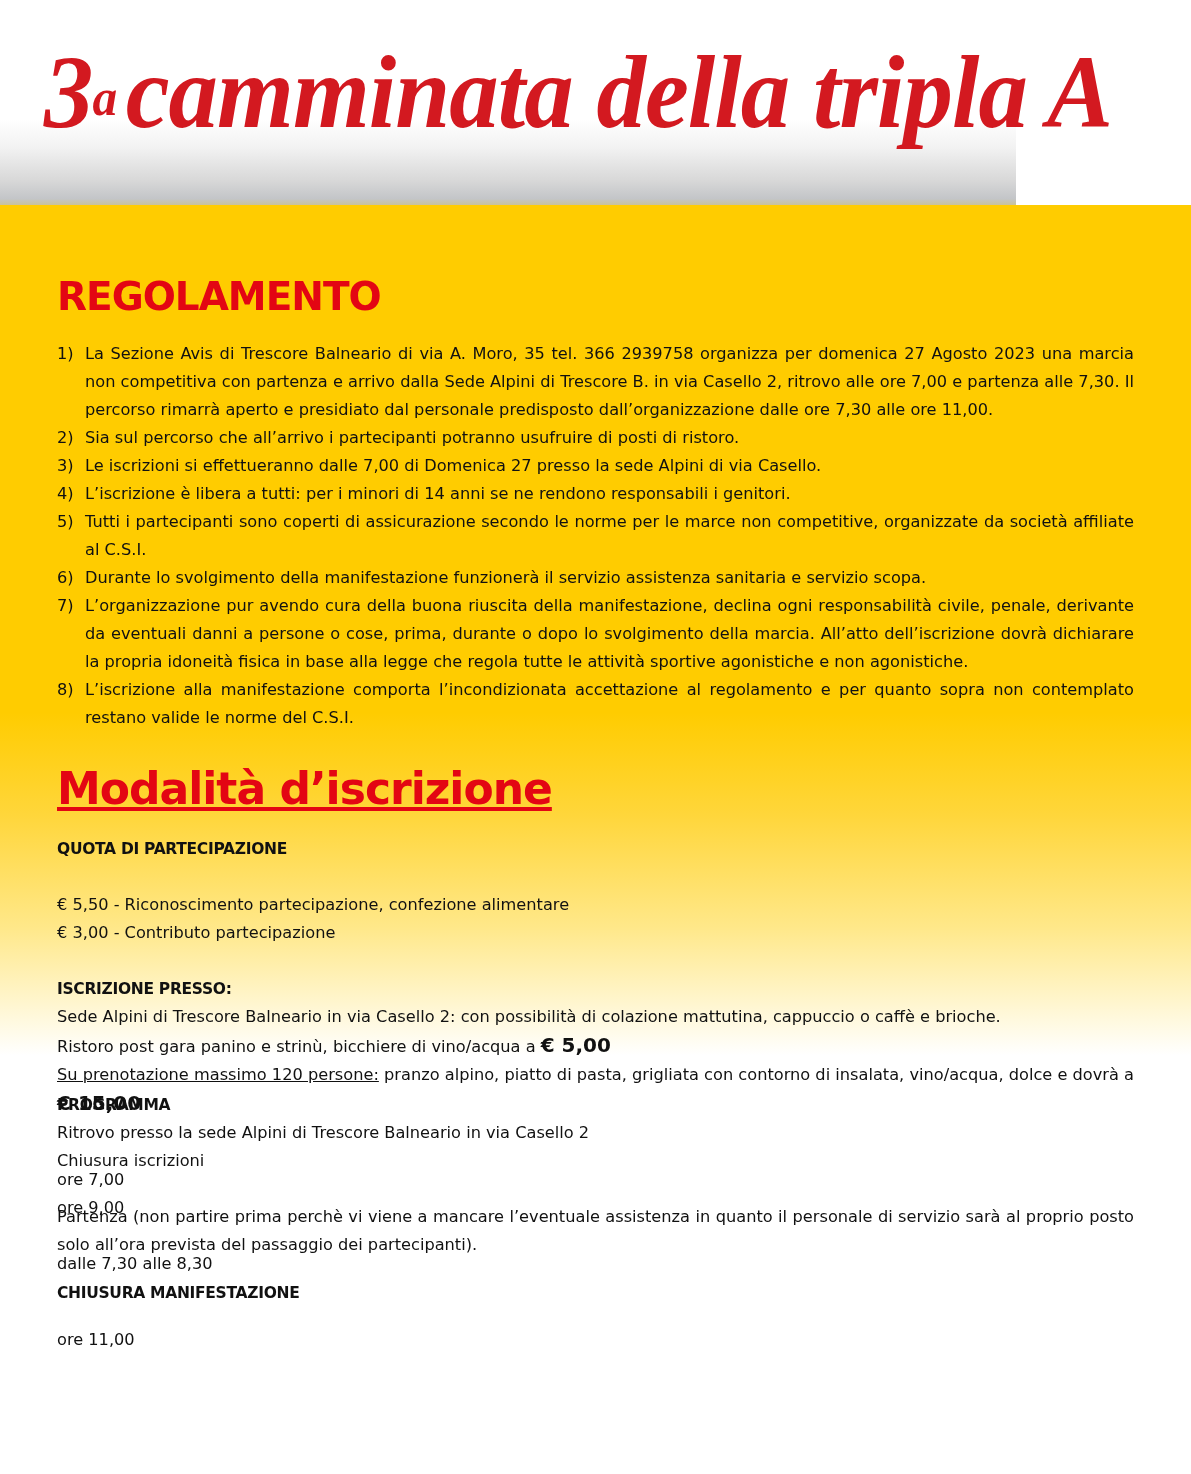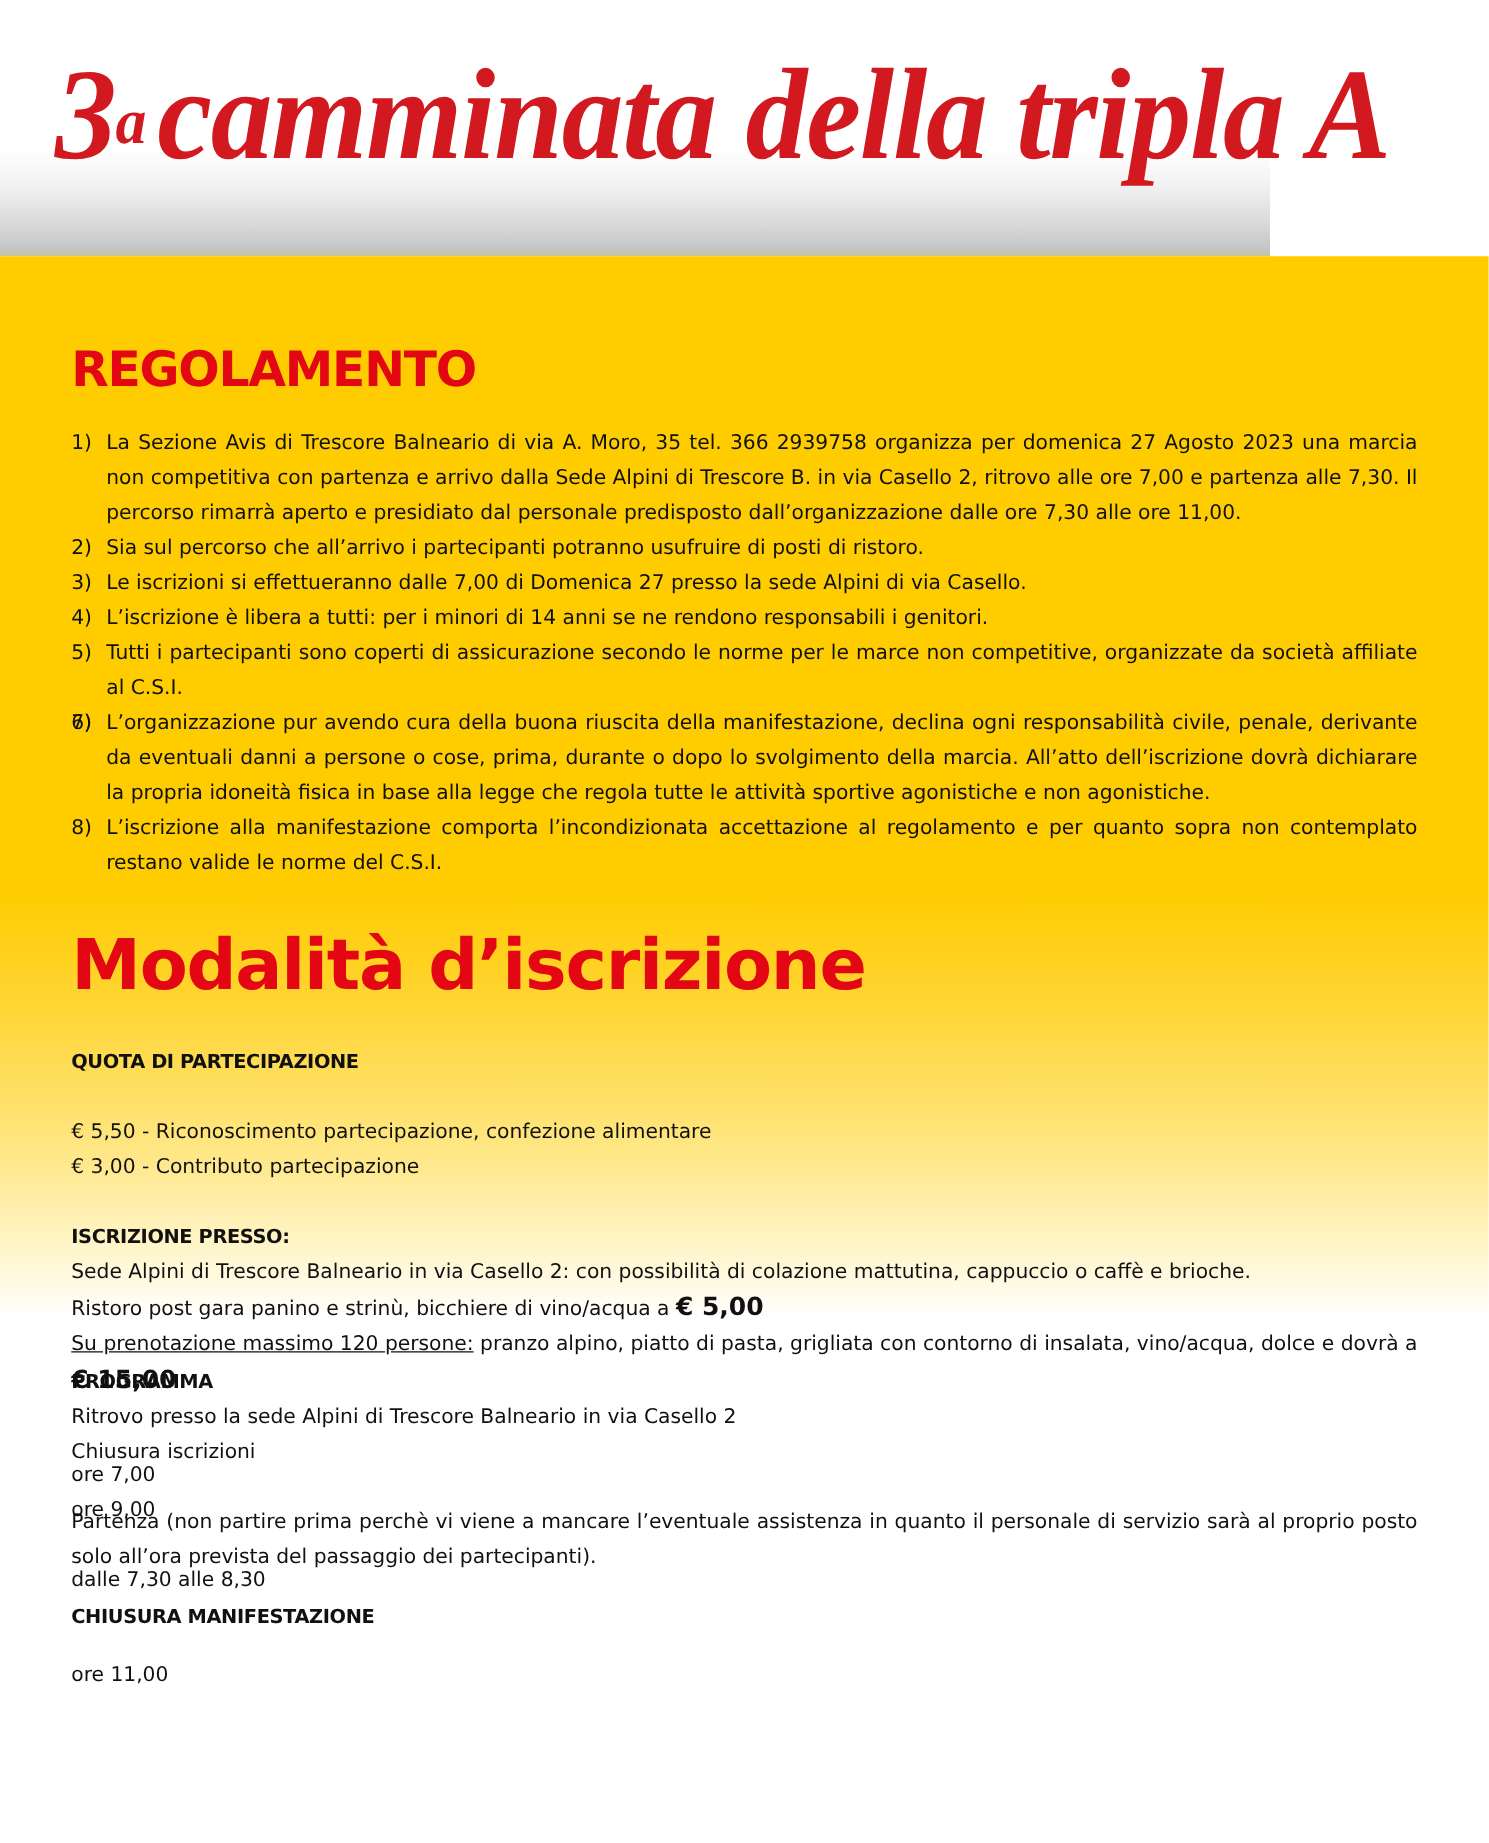--- a/index.html
+++ b/index.html
@@ -38,21 +38,21 @@
     .content {
       position: absolute; left: 57px; top: 205px; width: 1077px;
     }
     .section-title {
       font-family: "DejaVu Sans", sans-serif;
       font-weight: bold; color: #e30613;
       margin: 0;
       letter-spacing: -1px;
     }
     .sec-regolamento { position: absolute; top: 57px; left: 0; font-size: 39px; line-height: 46px; margin-top: 12px; }
-    .sec-modalita { position: absolute; top: 544px; left: 0; font-size: 56px; line-height: 48px; }
+    .sec-modalita { position: absolute; top: 560px; left: 0; font-size: 44px; line-height: 48px; text-decoration: underline; }
     ol.rules {
       position: absolute; top: 135px; left: 0; width: 1077px;
       list-style: none; margin: 0; padding: 0;
       font-size: 16.2px; line-height: 28px;
     }
     ol.rules li {
       position: relative; padding-left: 28px; text-align: justify;
     }
     ol.rules li .num {
       position: absolute; left: 0; top: 0;
@@ -78,21 +78,21 @@
 <div class="content">
 
   <h2 class="section-title sec-regolamento">REGOLAMENTO</h2>
 
   <ol class="rules">
     <li><span class="num">1)</span><span>La Sezione Avis di Trescore Balneario di via A. Moro, 35 tel. 366 2939758 organizza per domenica 27 Agosto 2023 una marcia non competitiva con partenza e arrivo dalla Sede Alpini di Trescore B. in via Casello 2, ritrovo alle ore 7,00 e partenza alle 7,30. Il percorso rimarrà aperto e presidiato dal personale predisposto dall’organizzazione dalle ore 7,30 alle ore 11,00.</span></li>
     <li><span class="num">2)</span><span>Sia sul percorso che all’arrivo i partecipanti potranno usufruire di posti di ristoro.</span></li>
     <li><span class="num">3)</span><span>Le iscrizioni si effettueranno dalle 7,00 di Domenica 27 presso la sede Alpini di via Casello.</span></li>
     <li><span class="num">4)</span><span>L’iscrizione è libera a tutti: per i minori di 14 anni se ne rendono responsabili i genitori.</span></li>
     <li><span class="num">5)</span><span>Tutti i partecipanti sono coperti di assicurazione secondo le norme per le marce non competitive, organizzate da società affiliate al C.S.I.</span></li>
-    <li><span class="num">6)</span></li>
+    <li><span class="num">6)</span><span>Durante lo svolgimento della manifestazione funzionerà il servizio assistenza sanitaria e servizio scopa.</span></li>
     <li><span class="num">7)</span><span>L’organizzazione pur avendo cura della buona riuscita della manifestazione, declina ogni responsabilità civile, penale, derivante da eventuali danni a persone o cose, prima, durante o dopo lo svolgimento della marcia. All’atto dell’iscrizione dovrà dichiarare la propria idoneità fisica in base alla legge che regola tutte le attività sportive agonistiche e non agonistiche.</span></li>
     <li><span class="num">8)</span><span>L’iscrizione alla manifestazione comporta l’incondizionata accettazione al regolamento e per quanto sopra non contemplato restano valide le norme del C.S.I.</span></li>
   </ol>
 
   <h2 class="section-title sec-modalita">Modalità d’iscrizione</h2>
 
   <div class="block" style="top:630px;">
     <div class="label">QUOTA DI PARTECIPAZIONE</div>
     <div style="height:28px;"></div>
     <div>€ 5,50 - Riconoscimento partecipazione, confezione alimentare</div>

